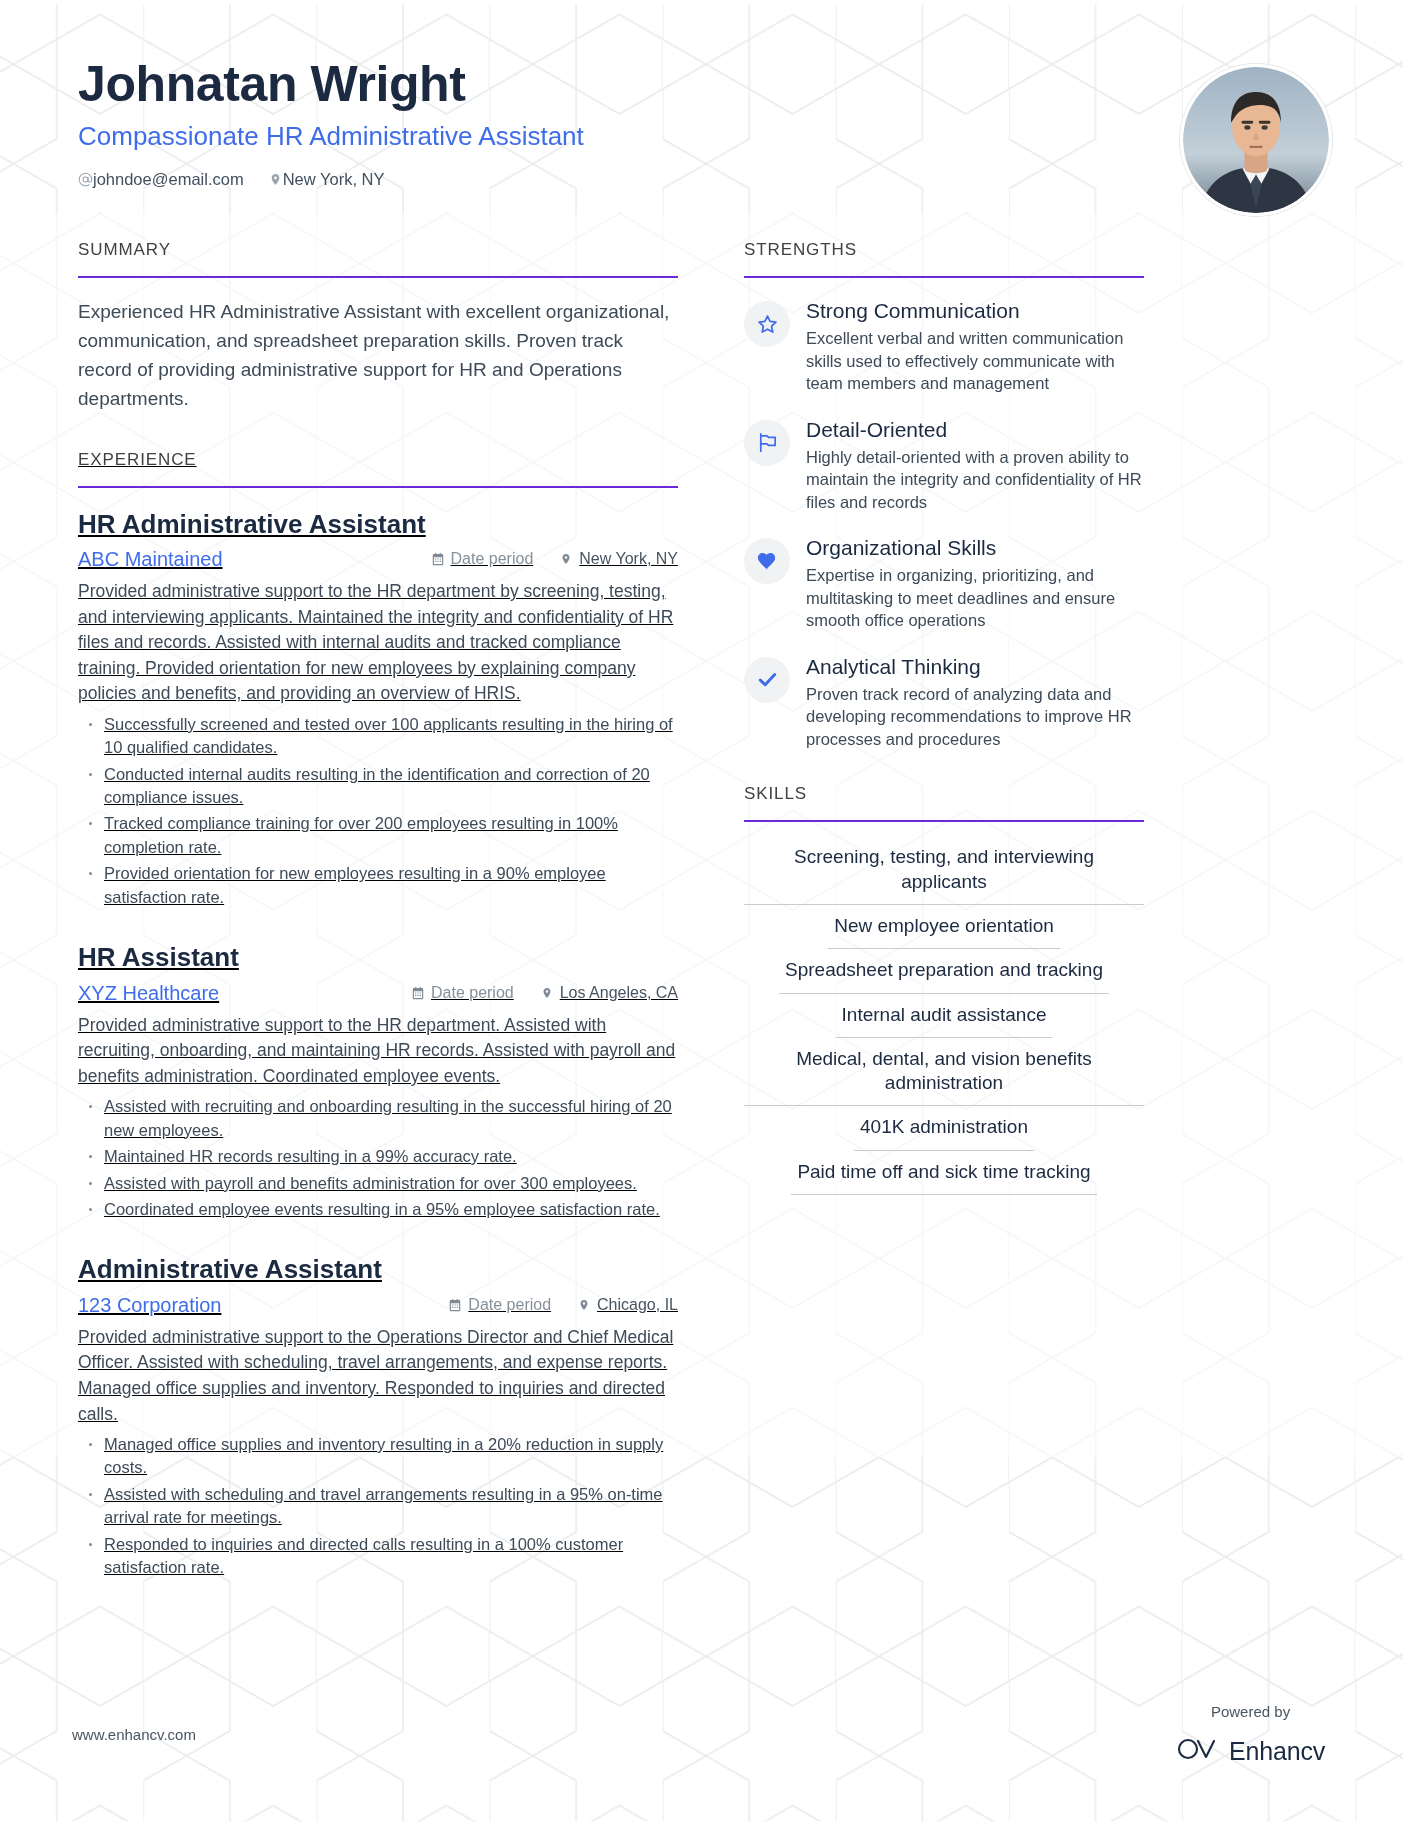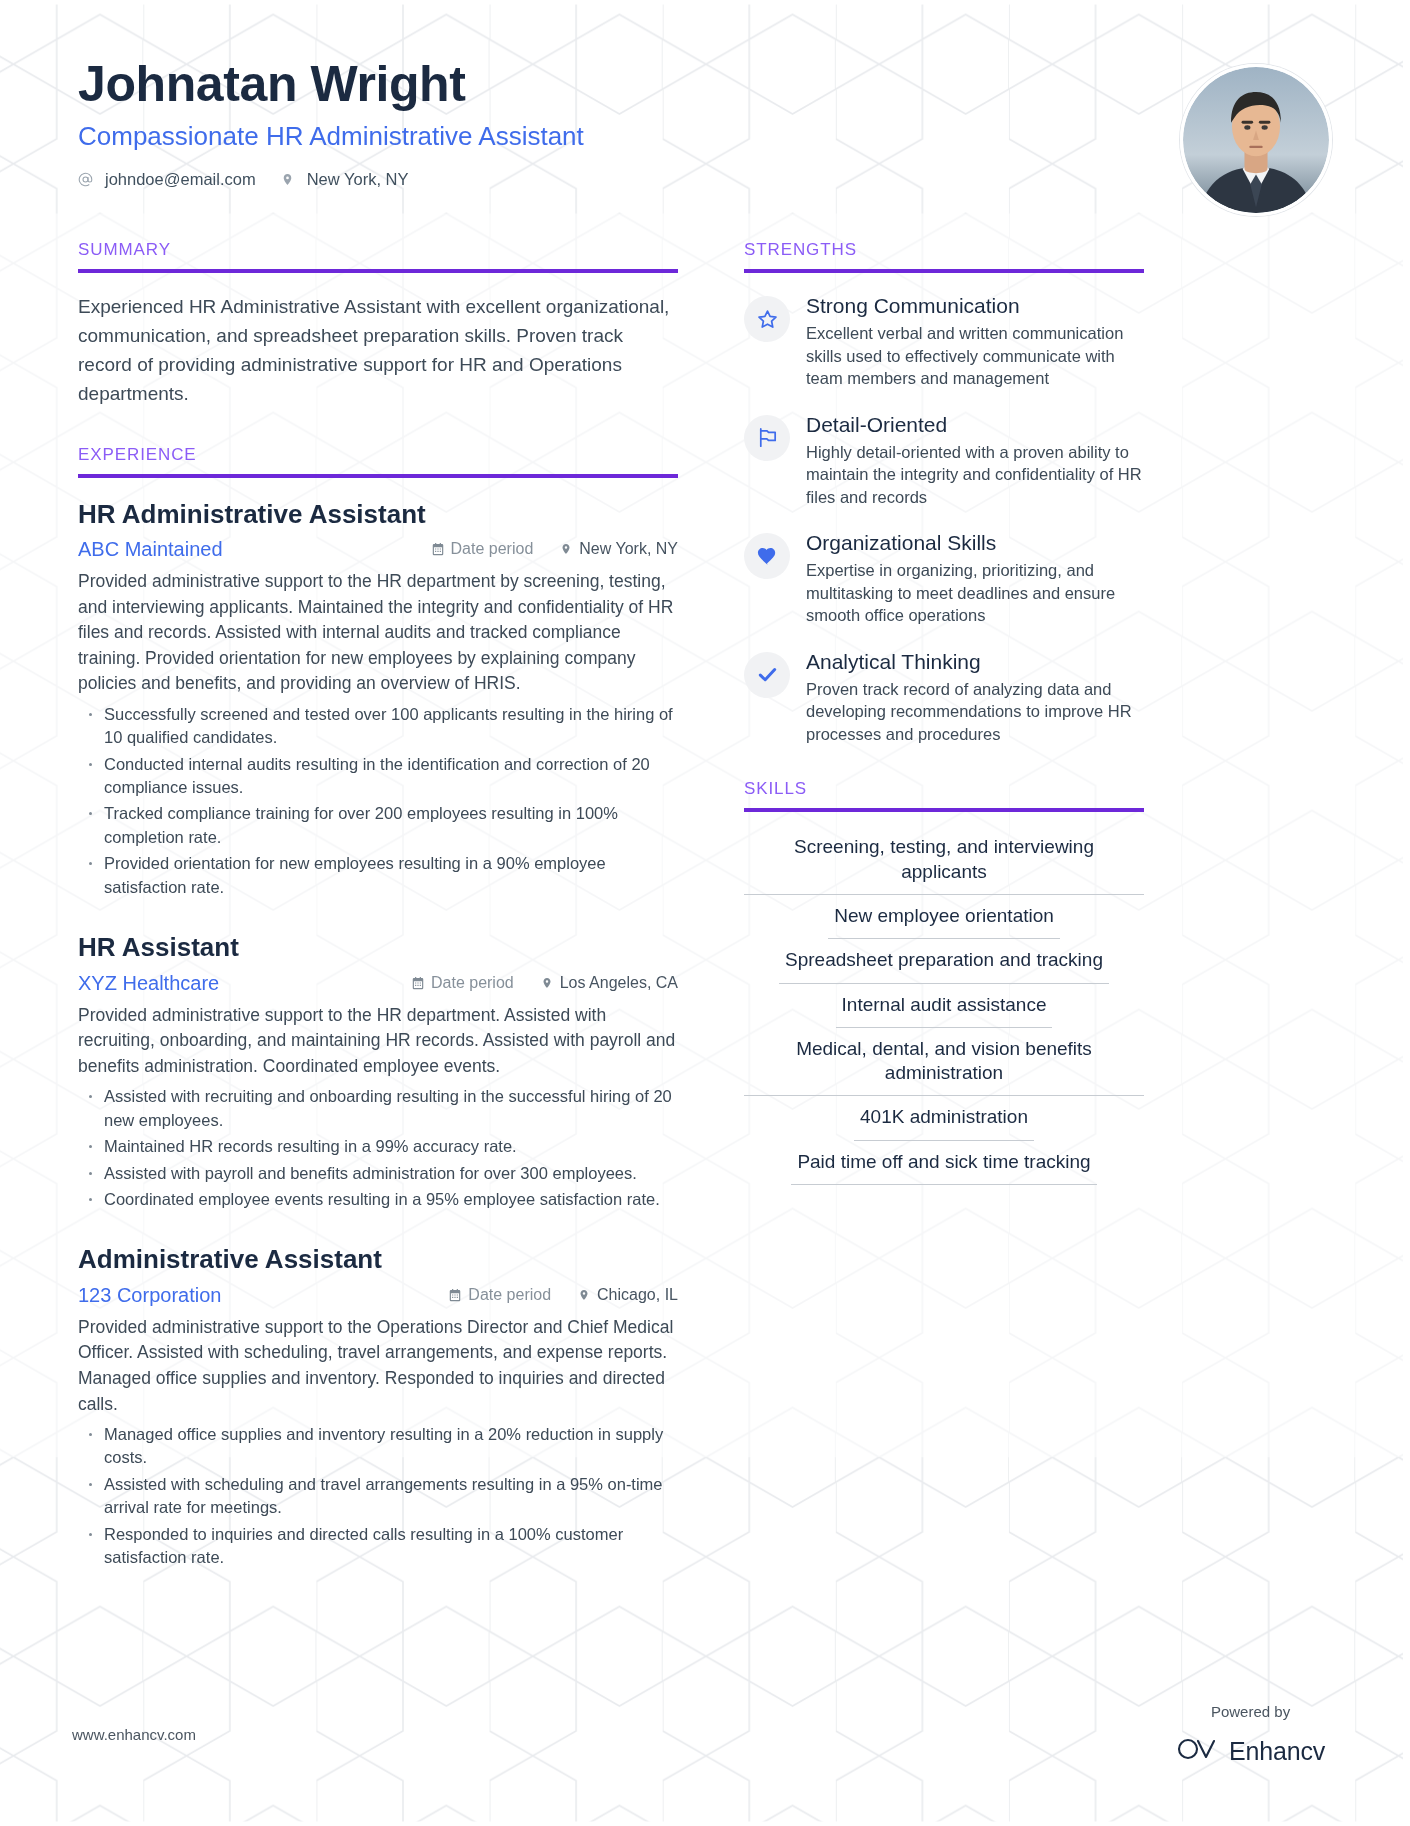--- a/index.html
+++ b/index.html
@@ -59,21 +59,21 @@
     display: flex;
     align-items: center;
     gap: 24px;
     margin-top: 18px;
     font-size: 16.5px;
     color: #40505e;
   }
   .contact-item {
     display: flex;
     align-items: center;
-    gap: 12px;
+    gap: 0;
     white-space: nowrap;
   }
   .contact-item .ico {
     display: inline-flex;
     align-items: center;
     justify-content: center;
     width: 15px;
     height: 15px;
     color: #9aa4ae;
     flex: 0 0 auto;
@@ -98,24 +98,24 @@
     display: flex;
     gap: 66px;
     margin-top: 34px;
   }
   .col-left  { width: 600px; flex: 0 0 600px; }
   .col-right { width: 400px; flex: 0 0 400px; }
 
   .sec-head {
     font-size: 17px;
     letter-spacing: 0.9px;
-    color: #8b5cf6;
+    color: #404040;
     font-weight: 400;
-    padding-bottom: 9px;
-    border-bottom: 4px solid #6d28d9;
+    padding-bottom: 16px;
+    border-bottom: 2px solid #6d28d9;
     text-transform: uppercase;
   }
   .sec-body { margin-top: 20px; }
 
   .summary-text {
     font-size: 19px;
     line-height: 1.52;
     color: #3d4a57;
   }
 
@@ -360,21 +360,21 @@
 
       <div class="col-left">
 
         <div>
           <div class="sec-head">SUMMARY</div>
           <div class="sec-body">
             <p class="summary-text">Experienced HR Administrative Assistant with excellent organizational, communication, and spreadsheet preparation skills. Proven track record of providing administrative support for HR and Operations departments.</p>
           </div>
         </div>
 
-        <div style="margin-top:36px;">
+        <div style="margin-top:36px;text-decoration:underline;">
           <div class="sec-head">EXPERIENCE</div>
           <div class="sec-body" id="experience-list">
               <div class="job">
                 <div class="job-role">HR Administrative Assistant</div>
                 <div class="job-meta">
                   <div class="job-company">ABC Maintained</div>
                   <div class="job-date">
                     <span class="ico">
                       <svg width="14" height="14" viewBox="0 0 24 24" fill="currentColor">
                         <path d="M7 1.5v2H5A2 2 0 0 0 3 5.5v15a2 2 0 0 0 2 2h14a2 2 0 0 0 2-2v-15a2 2 0 0 0-2-2h-2v-2h-2v2H9v-2H7zM5 9h14v11.5H5V9zm2 2v2h2v-2H7zm4 0v2h2v-2h-2zm4 0v2h2v-2h-2zM7 15v2h2v-2H7zm4 0v2h2v-2h-2zm4 0v2h2v-2h-2z"></path>

